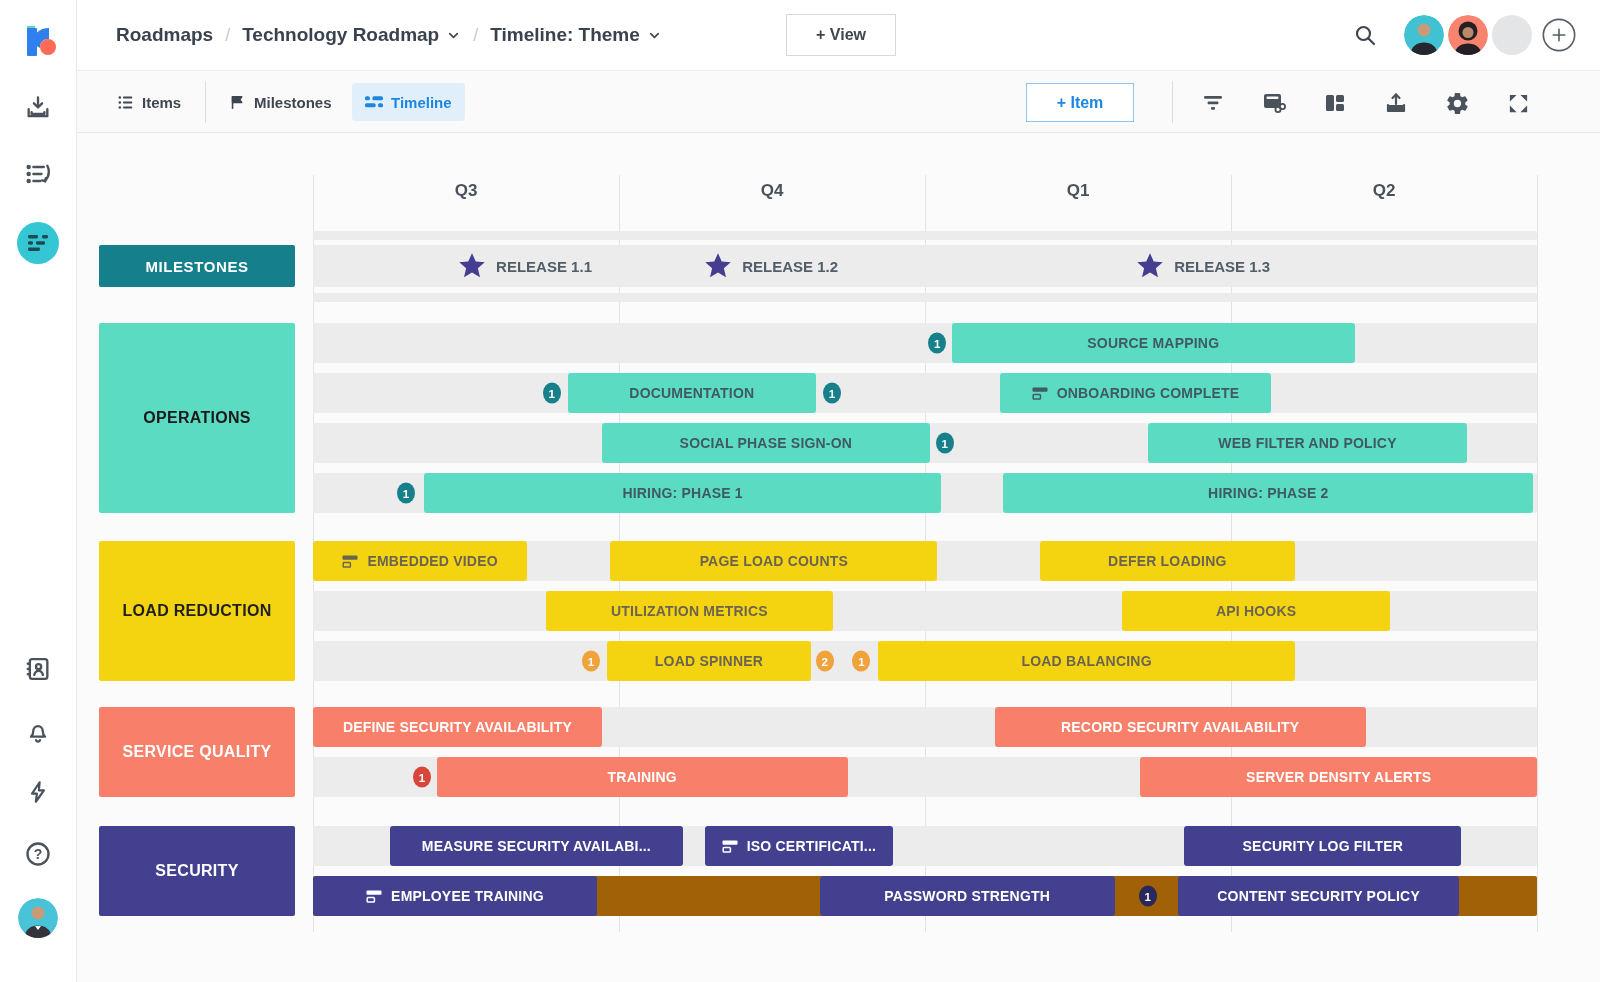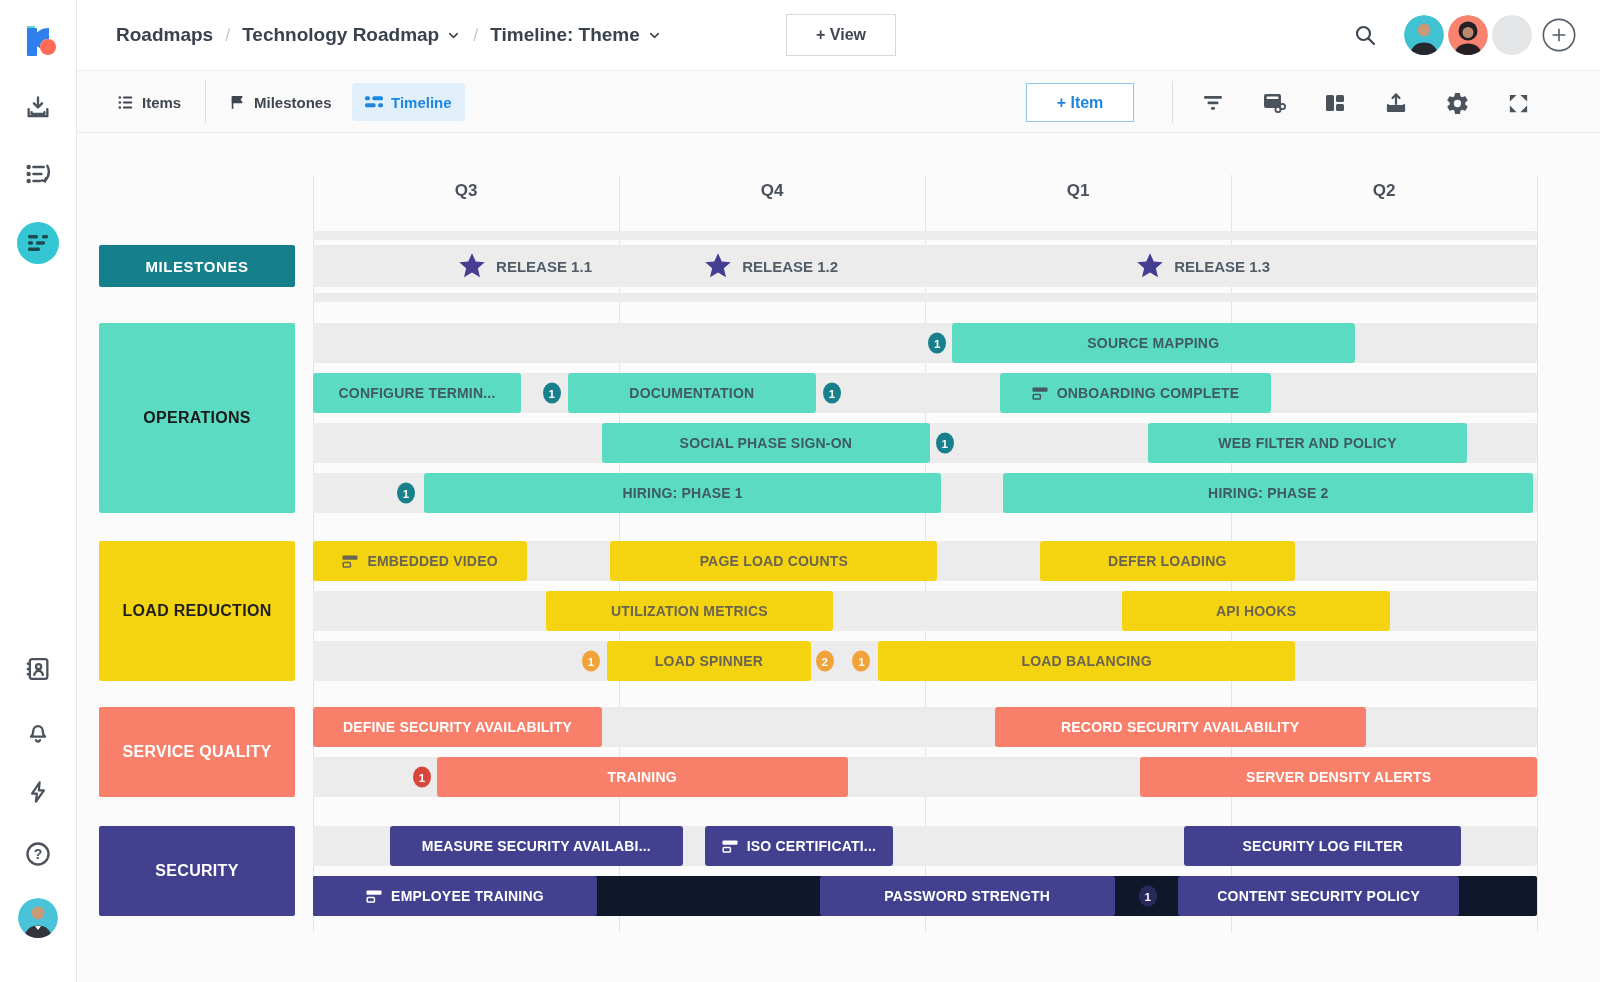--- a/index.html
+++ b/index.html
@@ -282,23 +282,20 @@
       </div>
       <div class="catbox" style="top: 245px; height: 42px; background: rgb(21, 128, 139); color: rgb(255, 255, 255); font-size: 15px; letter-spacing: 0.6px;">MILESTONES</div>
       <div class="catbox" style="top: 323px; height: 190px; background: rgb(92, 219, 195); color: rgb(26, 26, 26); font-size: 16px;">OPERATIONS</div>
       <div class="track" style="top: 323px; background: rgb(236, 236, 236);">
         <div class="badge" style="left: 51%; background: rgb(23, 128, 138);">1</div>
         <div class="bar" style="left: 52.2%; width: 32.9%; background: rgb(92, 219, 195); color: rgb(63, 90, 98);">
           <span>SOURCE MAPPING</span>
         </div>
       </div>
       <div class="track" style="top: 373px; background: rgb(236, 236, 236);">
-        <div class="bar" style="left: 0%; width: 17%; background: rgb(92, 219, 195); color: rgb(63, 90, 98);">
-          <span>CONFIGURE TERMIN...</span>
-        </div>
         <div class="badge" style="left: 19.5%; background: rgb(23, 128, 138);">1</div>
         <div class="bar" style="left: 20.8%; width: 20.3%; background: rgb(92, 219, 195); color: rgb(63, 90, 98);">
           <span>DOCUMENTATION</span>
         </div>
         <div class="badge" style="left: 42.4%; background: rgb(23, 128, 138);">1</div>
         <div class="bar" style="left: 56.1%; width: 22.2%; background: rgb(92, 219, 195); color: rgb(63, 90, 98);">
           <svg width="17" height="13" viewBox="0 0 17 13">
             <rect x="0.5" y="0.5" width="15" height="4.2" rx="1" fill="#3F5A62"></rect>
             <rect x="1.2" y="7.6" width="7.2" height="4.4" rx="0.8" fill="none" stroke="#3F5A62" stroke-width="1.5"></rect>
           </svg>
@@ -385,21 +382,21 @@
           <svg width="17" height="13" viewBox="0 0 17 13">
             <rect x="0.5" y="0.5" width="15" height="4.2" rx="1" fill="#FFFFFF"></rect>
             <rect x="1.2" y="7.6" width="7.2" height="4.4" rx="0.8" fill="none" stroke="#FFFFFF" stroke-width="1.5"></rect>
           </svg>
           <span>ISO CERTIFICATI...</span>
         </div>
         <div class="bar" style="left: 71.2%; width: 22.6%; background: rgb(67, 65, 143); color: rgb(255, 255, 255);">
           <span>SECURITY LOG FILTER</span>
         </div>
       </div>
-      <div class="track" style="top: 876px; background: #0f172a;">
+      <div class="track" style="top: 876px; background: #a16207;">
         <div class="bar" style="left: 0%; width: 23.2%; background: rgb(67, 65, 143); color: rgb(255, 255, 255);">
           <svg width="17" height="13" viewBox="0 0 17 13">
             <rect x="0.5" y="0.5" width="15" height="4.2" rx="1" fill="#FFFFFF"></rect>
             <rect x="1.2" y="7.6" width="7.2" height="4.4" rx="0.8" fill="none" stroke="#FFFFFF" stroke-width="1.5"></rect>
           </svg>
           <span>EMPLOYEE TRAINING</span>
         </div>
         <div class="bar" style="left: 41.4%; width: 24.1%; background: rgb(67, 65, 143); color: rgb(255, 255, 255); align-items: center;">
           <span>PASSWORD STRENGTH</span>
         </div>

